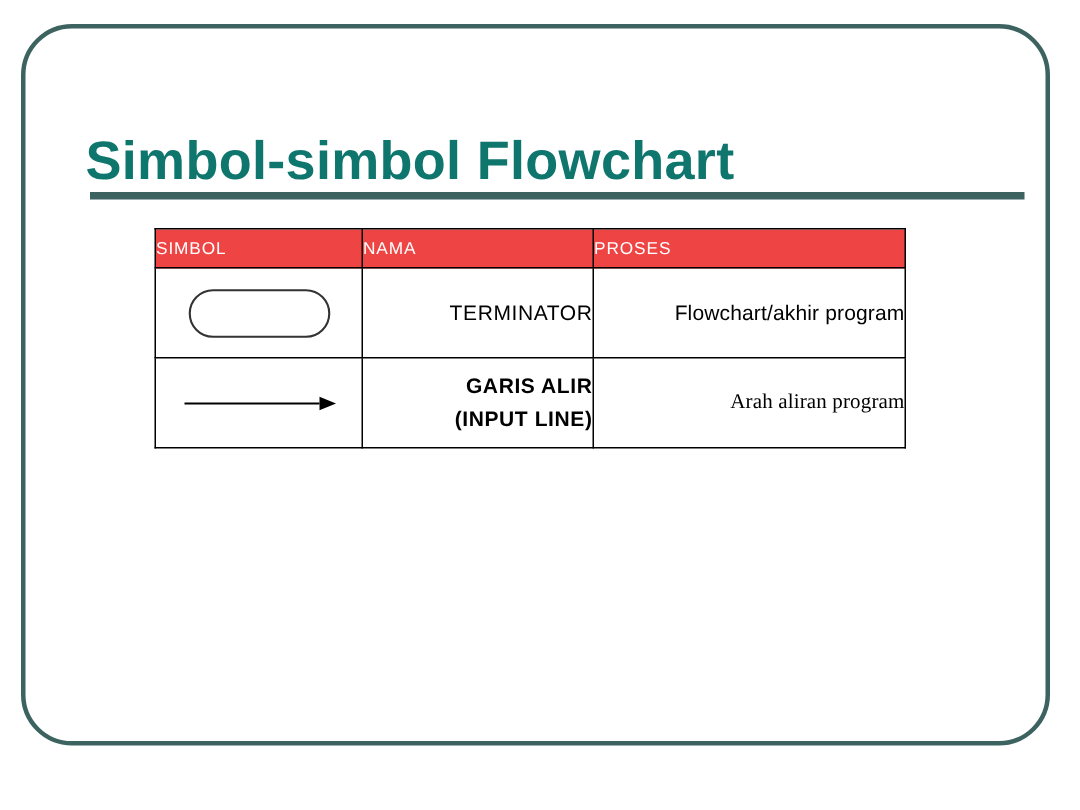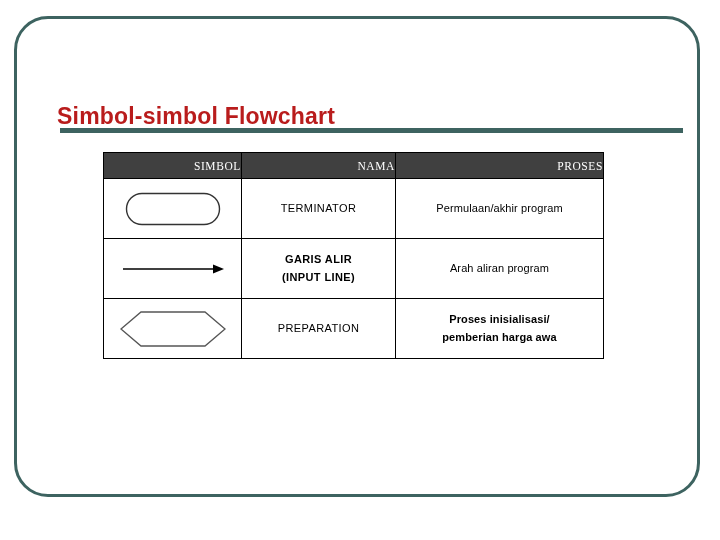--- a/index.html
+++ b/index.html
@@ -25,24 +25,24 @@
     border: 3px solid #3d6360;
     border-radius: 34px;
     box-sizing: border-box;
     background: transparent;
   }
 
   
   #page-title {
     position: absolute;
     left: 57px;
-    top: 103px;
-    font-size: 23px;
+    top: 86px;
+    font-size: 36px;
     font-weight: bold;
-    color: #b91c1c;
+    color: #0f766e;
     letter-spacing: 0.2px;
     white-space: nowrap;
     font-family: "Liberation Sans", sans-serif;
   }
   #title-rule {
     position: absolute;
     left: 60px;
     top: 128px;
     width: 623px;
     height: 5px;
@@ -57,50 +57,49 @@
     width: 500px;
     border-collapse: collapse;
     table-layout: fixed;
     background: #ffffff;
   }
   #symbol-table col.c-symbol  { width: 138px; }
   #symbol-table col.c-nama    { width: 154px; }
   #symbol-table col.c-fungsi  { width: 208px; }
 
   #symbol-table th {
-    background: #404040;
+    background: #ef4444;
     color: #ffffff;
     font-size: 11.5px;
     font-weight: normal;
     letter-spacing: 0.6px;
     height: 25px;
     padding: 0;
-    text-align: right;
+    text-align: left;
     vertical-align: middle;
     border: 1px solid #000000;
-    font-family: Liberation Serif, serif;
   }
   #symbol-table th.sep-white { border-left: 1px solid #7f1d1d; }
 
   #symbol-table td {
     height: 59px;
     padding: 0;
-    text-align: center;
+    text-align: right;
     vertical-align: middle;
-    font-size: 11px;
+    font-size: 14px;
     color: #000000;
     border-left: 1px solid #000000;
     border-right: 1px solid #000000;
     border-top: 1px solid #000000;
     border-bottom: 1px solid #000000;
     line-height: 1.55;
   }
   tr.faint-row td { border-top: 1px solid #e2e2e2; border-bottom: 1px solid #e2e2e2; }
   tr.faint-row td.edge { border-left: 1px solid #000000; }
-  tr.faint-row td.edge-r { border-right: 1px solid #000000; }
+  tr.faint-row td.edge-r { border-right: 1px solid #000000; font-family: Liberation Serif, serif; }
 
   #symbol-table tr:last-child td { border-bottom: 1px solid #000000; }
 
   .cell-nama  { letter-spacing: 0.4px; }
   .cell-fungsi{ letter-spacing: 0.1px; }
   .two-line span { display: block; font-weight: bold; }
 
   
   .sym-wrap {
     width: 100%;
@@ -136,50 +135,36 @@
 
     <tr>
       <td>
         <div class="sym-wrap">
           <svg width="96" height="34" viewBox="0 0 96 34">
             <rect x="1.5" y="1.5" width="93" height="31" rx="15.5" ry="15.5" fill="#ffffff" stroke="#333333" stroke-width="1.4"></rect>
           </svg>
         </div>
       </td>
       <td class="cell-nama">TERMINATOR</td>
-      <td class="cell-fungsi">Permulaan/akhir program</td>
+      <td class="cell-fungsi">Flowchart/akhir program</td>
     </tr>
 
     <tr class="faint-row">
       <td class="edge">
         <div class="sym-wrap">
           <svg width="104" height="20" viewBox="0 0 104 20">
             <line x1="2" y1="10" x2="92" y2="10" stroke="#000000" stroke-width="1.4"></line>
             <polygon points="92,5.5 103,10 92,14.5" fill="#000000"></polygon>
           </svg>
         </div>
       </td>
       <td class="cell-nama two-line">
         <span>GARIS ALIR</span>
         <span>(INPUT LINE)</span>
       </td>
       <td class="cell-fungsi edge-r">Arah aliran program</td>
     </tr>
 
-    <tr>
-      <td>
-        <div class="sym-wrap">
-          <svg width="108" height="38" viewBox="0 0 108 38">
-            <polygon points="2,19 22,2 86,2 106,19 86,36 22,36" fill="#ffffff" stroke="#555555" stroke-width="1.3"></polygon>
-          </svg>
-        </div>
-      </td>
-      <td class="cell-nama">PREPARATION</td>
-      <td class="cell-fungsi two-line">
-        <span>Proses inisialisasi/</span>
-        <span>pemberian harga awa</span>
-      </td>
-    </tr>
 
 
 
   </tbody>
 </table>
 
 </body></html>

